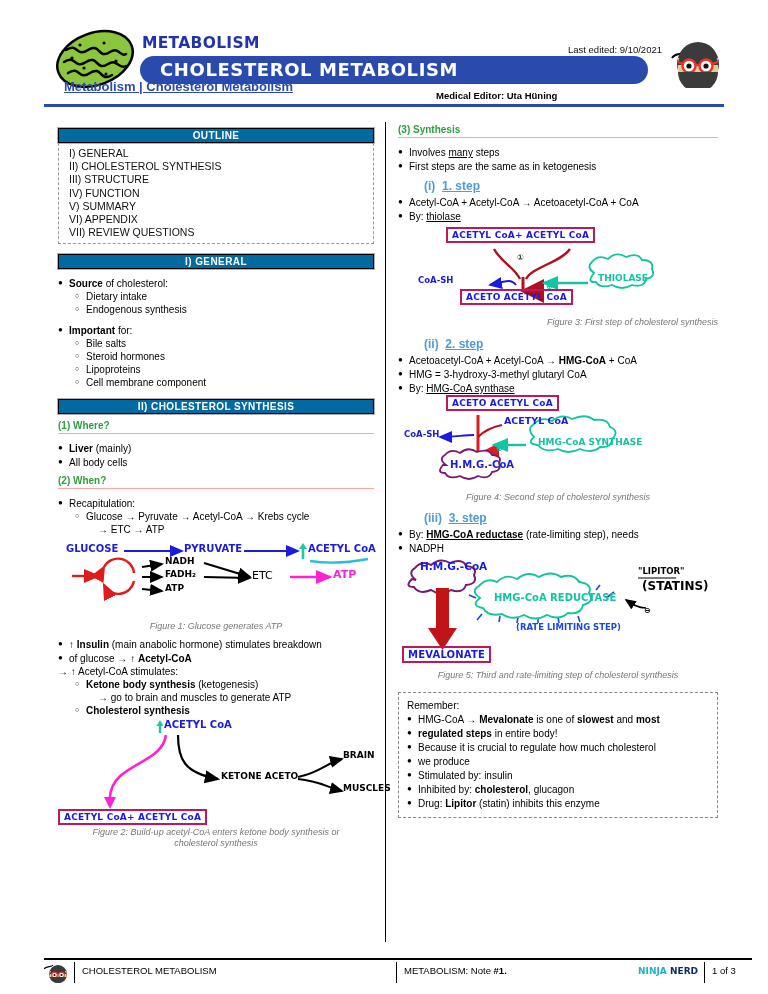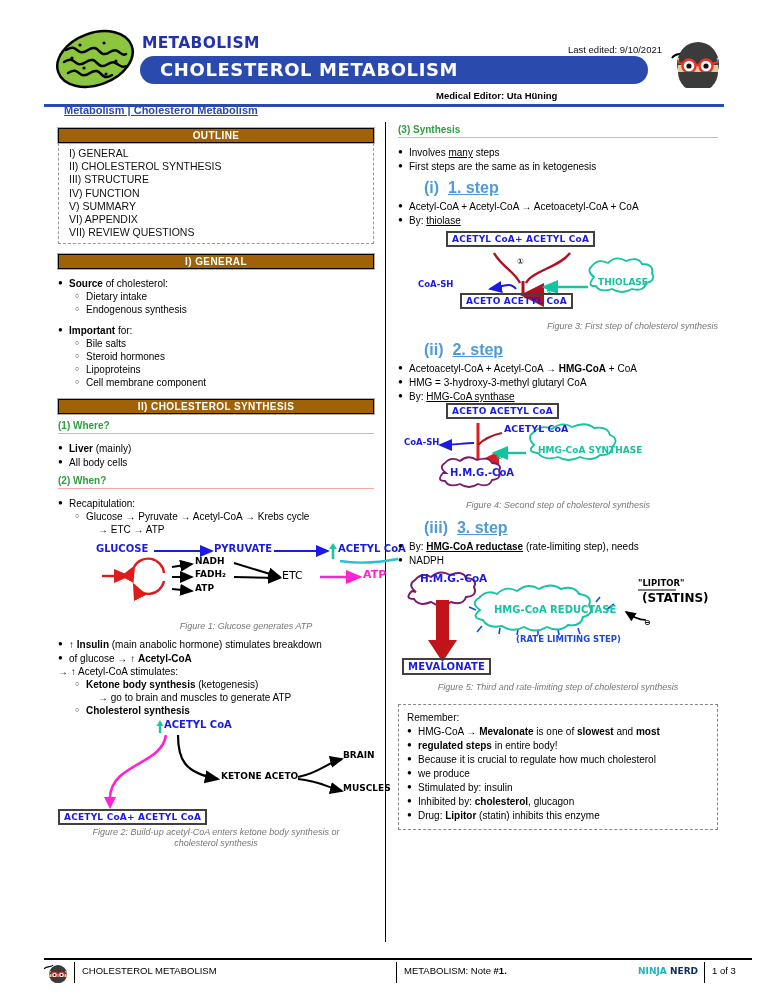--- a/index.html
+++ b/index.html
@@ -42,22 +42,22 @@
     font-family: "DejaVu Sans", sans-serif;
   }
   .last-edited {
     position: absolute; right: 62px; top: 16px;
     font-size: 9.5px; color: #111;
   }
   .ninja-logo {
     position: absolute; right: 2px; top: 8px; width: 52px; height: 52px;
   }
   .breadcrumb {
-    position: absolute; left: 20px; top: 76px;
-    font-size: 11px; font-weight: bold; color: #2b4aad;
+    position: absolute; left: 20px; top: 51px;
+    font-size: 13px; font-weight: bold; color: #2b4aad;
     text-decoration: underline;
   }
   .med-editor {
     position: absolute; left: 392px; top: 62px;
     font-size: 9.5px; font-weight: bold; color: #000;
   }
   #header-rule {
     position: absolute; left: 44px; top: 104px; width: 680px; height: 3px;
     background: #2b4aad;
   }
@@ -69,21 +69,21 @@
   }
   #col-left {
     position: absolute; left: 58px; top: 128px; width: 316px;
   }
   #col-right {
     position: absolute; left: 398px; top: 124px; width: 320px;
   }
 
   
   .bar {
-    background: #a16207;
+    background: #0369a1;
     border: 1px solid #000;
     box-shadow: 0 0 0 1px #b0b0b0;
     height: 15px;
     margin: 0 0 0 0;
     position: relative;
   }
   .bar span {
     color: #fff; font-size: 10px; font-weight: bold;
     position: absolute; left: 0; right: 0; top: 1px;
     text-align: center;
@@ -124,21 +124,21 @@
   .gap { height: 7px; }
 
   
   .green-head {
     color: #2f9e41; font-size: 10px; font-weight: bold;
     border-bottom: 1px solid #fca5a5;
     padding: 6px 0 2px 0;
     margin-bottom: 8px;
   }
   .blue-head {
-    color: #4f9ad8; font-size: 16px; font-weight: bold;
+    color: #4f9ad8; font-size: 12px; font-weight: bold;
     padding: 6px 0 2px 26px;
   }
   .blue-head u { color: #4f9ad8; }
 
   .fig-cap {
     font-size: 9px; color: #777; font-style: italic;
     text-align: center; line-height: 11px;
   }
 
   
@@ -147,21 +147,21 @@
     padding: 6px 8px 7px 8px;
     margin-top: 10px;
   }
   .remember-box .rb-t { font-size: 10px; line-height: 13px; }
 
   
   .fig { position: relative; }
   .fig svg { display: block; }
   .chem-box {
     position: absolute;
-    border: 2px solid #404040;
+    border: 2px solid #be185d;
     color: #1a1ae0;
     font-family: "DejaVu Sans", sans-serif;
     font-weight: bold;
     font-size: 9px;
     padding: 1px 4px;
     white-space: nowrap;
     letter-spacing: 0.2px;
   }
   .lbl {
     position: absolute; white-space: nowrap;
@@ -286,21 +286,21 @@
   <div class="b1">
     <b>Liver</b><span> (mainly)</span>
   </div>
   <div class="b1">All body cells</div>
 
   <div class="green-head">(2)  When?</div>
   <div class="b1">Recapitulation:</div>
   <div class="b2">Glucose → Pyruvate → Acetyl-CoA → Krebs cycle</div>
   <div class="b3">→ ETC → ATP</div>
 
-  <div class="fig" style="height:96px; margin-top:5px;margin-left:30px;">
+  <div class="fig" style="height:96px; margin-top:5px;">
     <svg width="316" height="80" viewBox="0 0 316 80">
       <defs>
         <marker id="ahBlue" markerWidth="7" markerHeight="7" refX="6" refY="3" orient="auto">
           <path d="M0,0 L7,3 L0,6 z" fill="#1a1ae0"></path>
         </marker>
         <marker id="ahBlk" markerWidth="7" markerHeight="7" refX="6" refY="3" orient="auto">
           <path d="M0,0 L7,3 L0,6 z" fill="#000"></path>
         </marker>
         <marker id="ahRed" markerWidth="7" markerHeight="7" refX="6" refY="3" orient="auto">
           <path d="M0,0 L7,3 L0,6 z" fill="#e01b1b"></path>

